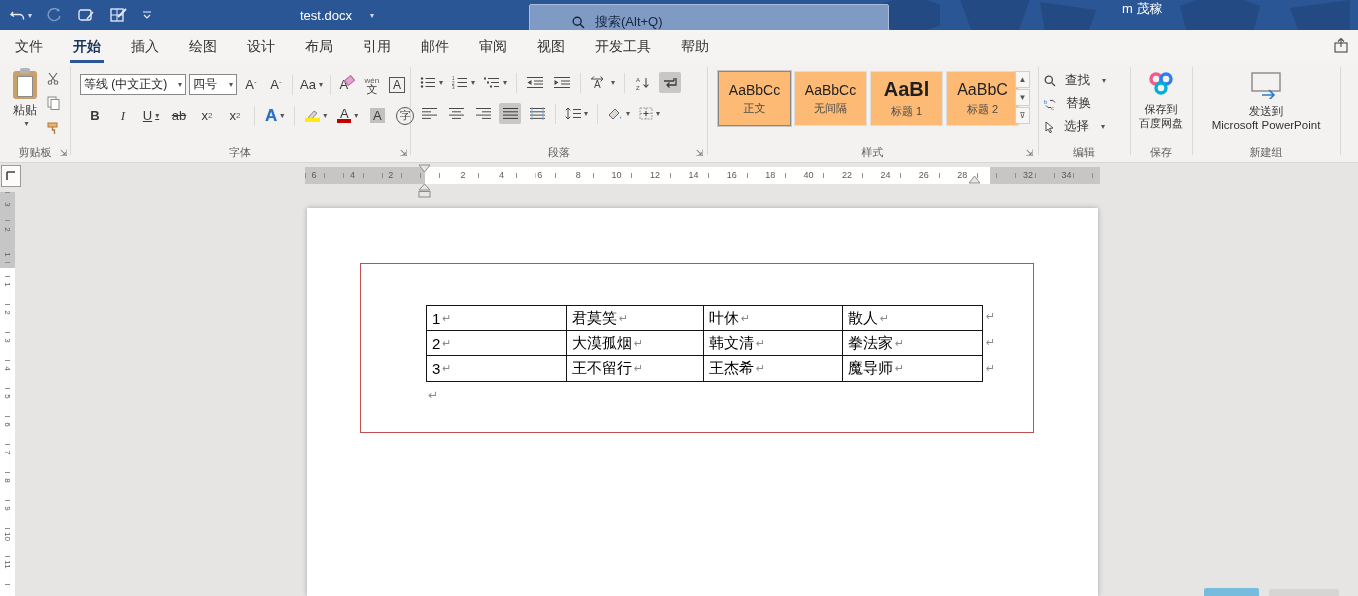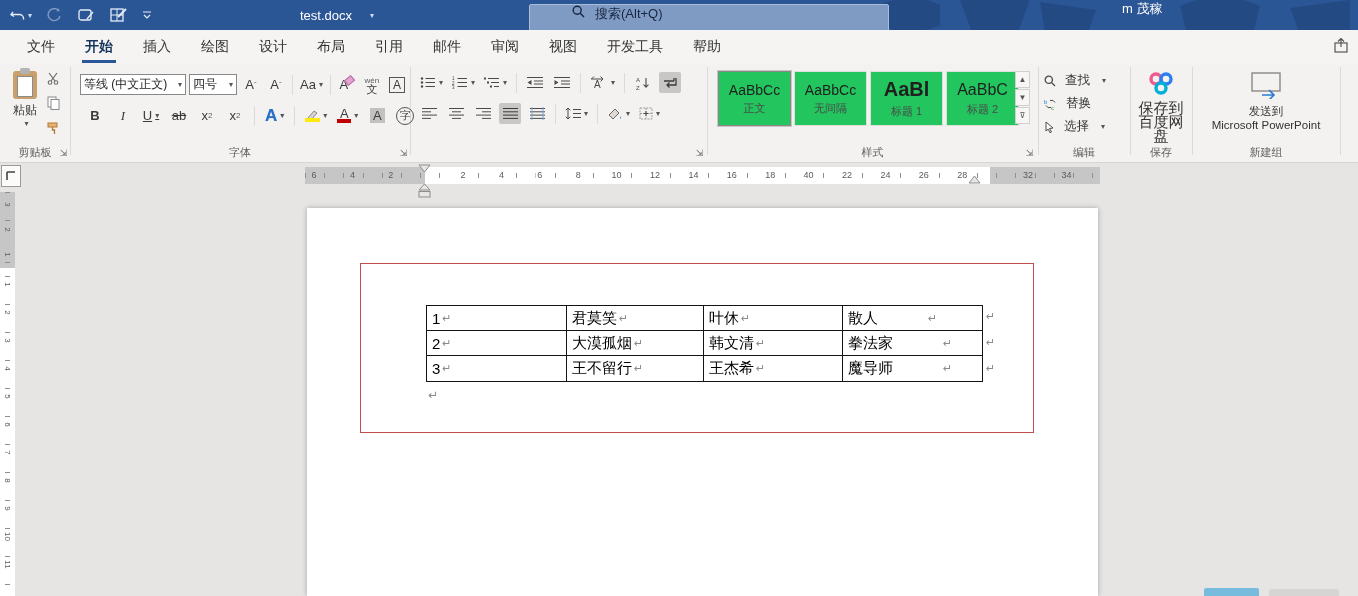--- a/index.html
+++ b/index.html
@@ -12,26 +12,26 @@
   .p1{left:880px;top:-6px;width:60px;height:42px;clip-path:polygon(50% 0,100% 25%,100% 75%,50% 100%,0 75%,0 25%);}
   .p2{left:960px;top:-14px;width:70px;height:48px;clip-path:polygon(50% 0,100% 28%,82% 100%,18% 100%,0 28%);}
   .p3{left:1040px;top:2px;width:56px;height:40px;clip-path:polygon(0 0,100% 20%,80% 100%,10% 85%);}
   .p4{left:1180px;top:-8px;width:80px;height:46px;clip-path:polygon(50% 0,100% 30%,90% 100%,10% 100%,0 30%);}
   .p5{left:1290px;top:0;width:60px;height:40px;clip-path:polygon(0 20%,100% 0,100% 80%,20% 100%);}
   .qat{position:absolute;left:10px;top:0;height:30px;display:flex;align-items:center;gap:15px;color:#e7edf8;}
   .qbtn{display:flex;align-items:center;gap:2px;}
   .dim{opacity:.45;}
   .caretw{font-size:8px;color:#cfdaee;}
   .doctitle{position:absolute;left:300px;top:0;height:30px;display:flex;align-items:center;gap:18px;color:#fff;font-size:13px;}
-  .search{position:absolute;left:529px;top:4px;width:360px;height:36px;background:#7f9bc4;border:1px solid #a9bcd9;border-radius:2px;display:flex;gap:10px;padding-left:42px;color:#17263f;font-size:13px;box-sizing:border-box;}
+  .search{position:absolute;left:529px;top:4px;width:360px;height:36px;background:#7f9bc4;border:1px solid #a9bcd9;border-radius:2px;display:flex;align-items:center;gap:10px;padding-left:42px;color:#17263f;font-size:13px;box-sizing:border-box;}
   .tbr{position:absolute;left:1122px;top:0;height:30px;display:flex;align-items:center;gap:17px;color:#fff;font-size:13px;flex-direction:column;}
   .avatar{width:25px;height:25px;border-radius:50%;background:conic-gradient(#f7f3e8 0 25%,#9bc98a 25% 45%,#e8b04a 45% 60%,#f7f3e8 60% 80%,#cde3c2 80%);border:1px solid rgba(255,255,255,.5);}
   .winbtn{color:#eef2fa;font-size:13px;}
   
-  .tabsrow{position:absolute;left:0;top:30px;width:1358px;height:33px;background:#f5f4f3;display:flex;align-items:stretch;padding-left:12px;box-sizing:border-box;}
+  .tabsrow{position:absolute;left:0;top:30px;width:1358px;height:33px;background:#f5f4f3;display:flex;align-items:stretch;padding-left:0;box-sizing:border-box;}
   .tab{padding:0 15px;font-size:14px;color:#333;display:flex;align-items:center;position:relative;white-space:nowrap;}
   .tab.active{color:#16355c;font-weight:bold;}
   .tab.active::after{content:"";position:absolute;left:12px;right:12px;bottom:0;height:3px;background:#2b579a;}
   .share{position:absolute;left:1334px;top:38px;width:24px;height:20px;overflow:hidden;color:#444;}
   
   .ribbon{position:absolute;left:0;top:63px;width:1358px;height:100px;background:#f3f2f1;border-bottom:1px solid #d8d6d4;box-sizing:border-box;}
   .gsep{position:absolute;top:4px;height:88px;width:1px;background:#dcdad8;}
   .glabel{position:absolute;bottom:2px;font-size:11px;color:#5f5e5d;text-align:center;white-space:nowrap;}
   .dlg{position:absolute;bottom:3px;width:11px;height:11px;color:#6a6a6a;font-size:9px;line-height:11px;text-align:center;}
   .rbtn{display:flex;align-items:center;justify-content:center;color:#3b3b3b;font-size:13px;min-width:18px;height:21px;padding:0 2px;border-radius:2px;}
@@ -63,32 +63,32 @@
   .eraser{display:inline-block;width:7px;height:5px;background:#e6a3d0;transform:rotate(-40deg);margin-left:-3px;margin-top:-8px;border:1px solid #b06ba0;}
   
   .parg{position:absolute;left:416px;top:0;width:290px;height:100%;}
   .prow1{position:absolute;left:2px;top:9px;display:flex;align-items:center;gap:5px;}
   .prow2{position:absolute;left:2px;top:40px;display:flex;align-items:center;gap:5px;}
   .pi{display:block;}
   .vsep{width:1px;height:20px;background:#dcdad8;margin:0 2px;}
   
   .stylg{position:absolute;left:712px;top:0;width:326px;height:100%;}
   .cards{position:absolute;left:6px;top:8px;display:flex;gap:3px;}
-  .scard{width:71px;height:53px;background:#22c55e;border:1px solid #e0deda;display:flex;flex-direction:column;align-items:center;justify-content:center;gap:3px;}
+  .scard{width:71px;height:53px;background:#fdba74;border:1px solid #e0deda;display:flex;flex-direction:column;align-items:center;justify-content:center;gap:3px;}
   .scard.sel{border:1px solid #8a8886;box-shadow:0 0 0 1px #c9c7c5;}
   .ssample{font-size:14px;color:#1f1f1f;white-space:nowrap;}
   .ssample.h1{font-size:20px;font-weight:bold;}
   .ssample.h2{font-size:16px;}
   .sname{font-size:11px;color:#4a4a4a;}
   .sscroll{position:absolute;left:303px;top:8px;width:15px;display:flex;flex-direction:column;gap:1px;}
   .sscroll div{height:17px;background:#f7f6f5;border:1px solid #d2d0ce;font-size:8px;color:#555;display:flex;align-items:center;justify-content:center;box-sizing:border-box;}
   
   .editg{position:absolute;left:1044px;top:6px;width:86px;color:#333;font-size:12.5px;}
   .editg .er{display:flex;align-items:center;gap:9px;height:23px;}
-  .saveg{position:absolute;left:1132px;top:8px;width:58px;text-align:center;color:#333;font-size:15px;line-height:14px;}
+  .saveg{position:absolute;left:1132px;top:8px;width:58px;text-align:center;color:#333;font-size:11px;line-height:14px;}
   .newg{position:absolute;left:1196px;top:8px;width:140px;text-align:center;color:#333;font-size:11.5px;line-height:14px;}
   
   .tabsel{position:absolute;left:1px;top:165px;width:20px;height:22px;background:#fbfbfa;border:1px solid #9c9a98;box-sizing:border-box;display:flex;align-items:center;justify-content:center;color:#444;}
   .hruler{position:absolute;left:305px;top:167px;width:795px;height:17px;background:#c6c6c6;overflow:hidden;}
   .hwhite{position:absolute;left:120px;top:0;width:565px;height:17px;background:#fff;}
   .hticks{position:absolute;left:0;top:0;width:795px;height:17px;background-image:repeating-linear-gradient(to right,#8f8f8f 0 1px,transparent 1px 19.2px);background-size:795px 5px;background-repeat:no-repeat;background-position:0 6px;}
   .rnum{position:absolute;top:0;transform:translateX(-50%);font-size:9px;line-height:17px;color:#5a5a5a;padding:0 2px;}
   .rnum.g{background:#c6c6c6;}
   .rnum.w{background:#fff;}
   .marker{position:absolute;color:#b5b3b1;}
@@ -96,21 +96,21 @@
   .vgray{position:absolute;left:0;top:0;width:15px;height:76px;background:#c6c6c6;}
   .vticks{position:absolute;left:5px;top:0;width:5px;height:404px;background-image:repeating-linear-gradient(to bottom,#8f8f8f 0 1px,transparent 1px 14px);}
   .vnum{position:absolute;left:0;width:15px;text-align:center;font-size:8px;color:#5a5a5a;transform:rotate(90deg);}
   .vnum.g{background:#c6c6c6;}
   .vnum.w{background:#fff;}
   
   .page{position:absolute;left:307px;top:208px;width:791px;height:388px;background:#fff;box-shadow:0 0 5px rgba(0,0,0,.28);}
   .redframe{position:absolute;left:53px;top:55px;width:672px;height:168px;border:1px solid #c0504d;}
   .dtable{position:absolute;left:119px;top:97px;width:555px;border:1px solid #141414;display:grid;grid-template-columns:140px 137px 139px 139px;background:#fff;}
   .dcell{height:25px;border-right:1px solid #141414;border-bottom:1px solid #141414;display:flex;align-items:center;padding-left:5px;font-size:15px;color:#000;box-sizing:border-box;}
-  .dcell.lastc{border-right:none;gap:48px;}
+  .dcell.lastc{border-right:none;}
   .dcell.lastr{border-bottom:none;}
   .pmark{font-size:11px;color:#8a8a8a;margin-left:2px;}
   .rem{position:absolute;font-size:11px;color:#8a8a8a;}
   .aftermark{position:absolute;left:121px;top:180px;font-size:12px;color:#8a8a8a;}
   
   .wm{position:absolute;left:1192px;top:540px;display:flex;align-items:center;gap:8px;}
   .wmtxt{display:flex;flex-direction:column;}
   .wmtitle{font-size:21px;font-weight:bold;color:#404040;letter-spacing:2px;line-height:24px;}
   .wmsite{font-size:9px;color:#9d9d9d;letter-spacing:1px;}
   .wm2{position:absolute;left:1204px;top:588px;width:150px;height:8px;overflow:hidden;opacity:.55;filter:blur(.4px);display:flex;gap:10px;align-items:flex-start;}
@@ -417,20 +417,21 @@
         <span class="rbtn">
             <svg class="pi" width="14" height="13" viewBox="0 0 14 13">
               <rect x="1" y="1" width="12" height="11" fill="none" stroke="#9a9a9a" stroke-dasharray="2 1.2"></rect>
               <path d="M7 1 V12 M1 6.5 H13" stroke="#9a9a9a" stroke-dasharray="2 1.2"></path>
               <path d="M4.5 6.5 h5 M7 4 v5" stroke="#4a4a4a"></path>
             </svg>
             <span class="caret">▾</span>
           </span>
       </div>
     </div>
+    <div class="glabel" style="left:412px;width:294px">段落</div>
     <div class="dlg" style="left:694px">⇲</div>
 
     <div class="stylg">
       <div class="cards" id="stylecards">
           <div class="scard sel">
             <div class="ssample body">AaBbCc</div>
             <div class="sname">正文</div>
           </div>
           <div class="scard">
             <div class="ssample body">AaBbCc</div>

